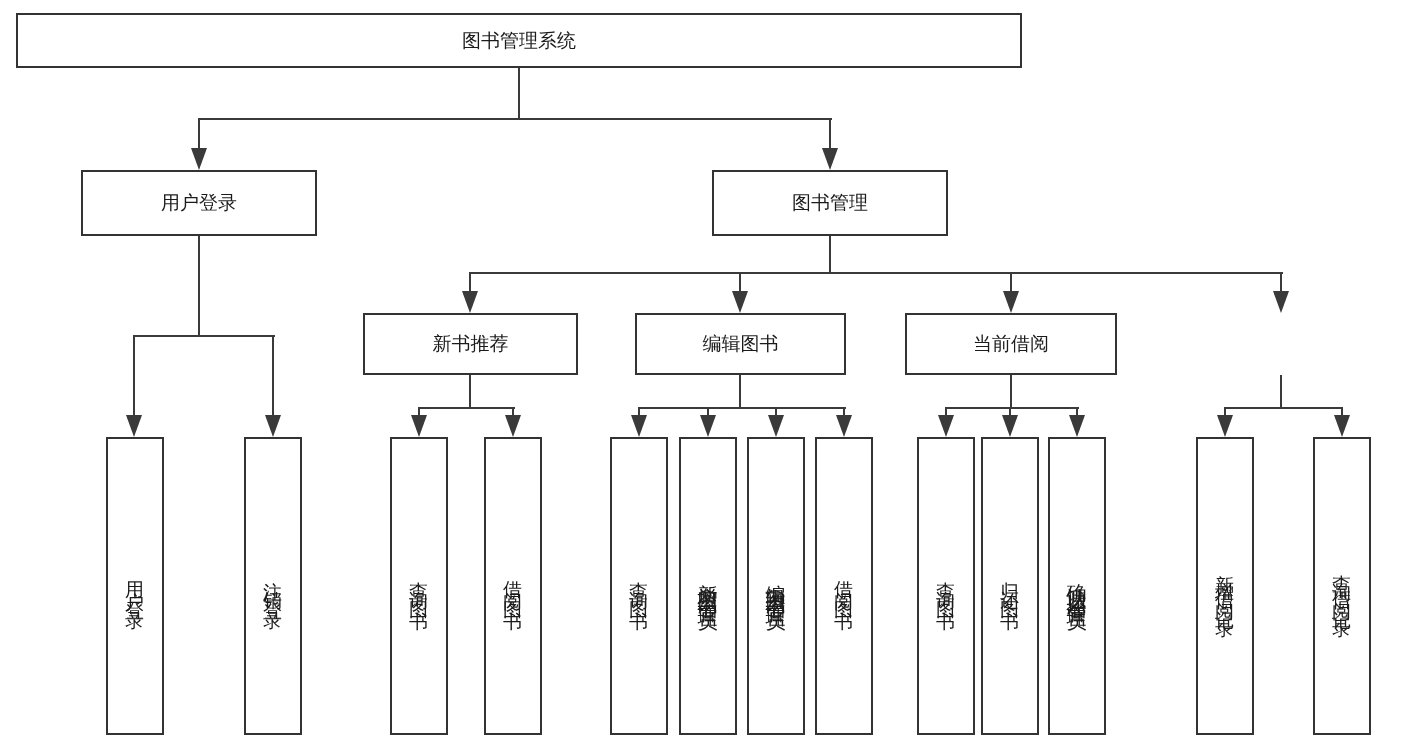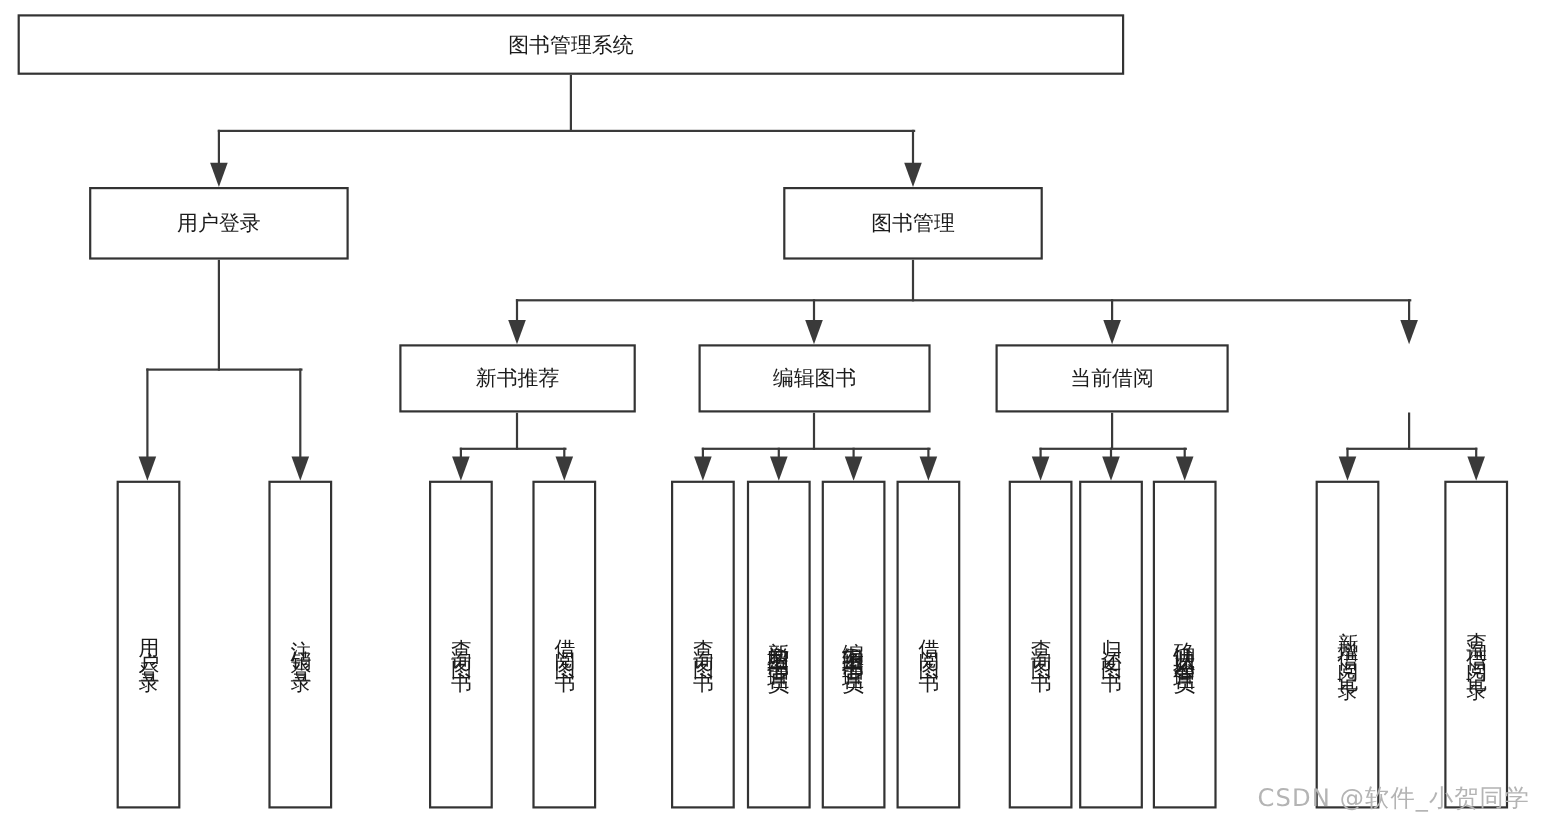--- a/index.html
+++ b/index.html
@@ -169,14 +169,13 @@
   <div class="node leaf tight" style="left:1048px;">
     <span>确认归还（管理员）</span>
   </div>
   <div class="node leaf mid" style="left:1196px;">
     <span>新增借阅记录</span>
   </div>
   <div class="node leaf mid" style="left:1313px;">
     <span>查询借阅记录</span>
   </div>
 
-  <div id="watermark">CSDN @软件_小贺同学</div>
 </div>
 
 </body></html>

